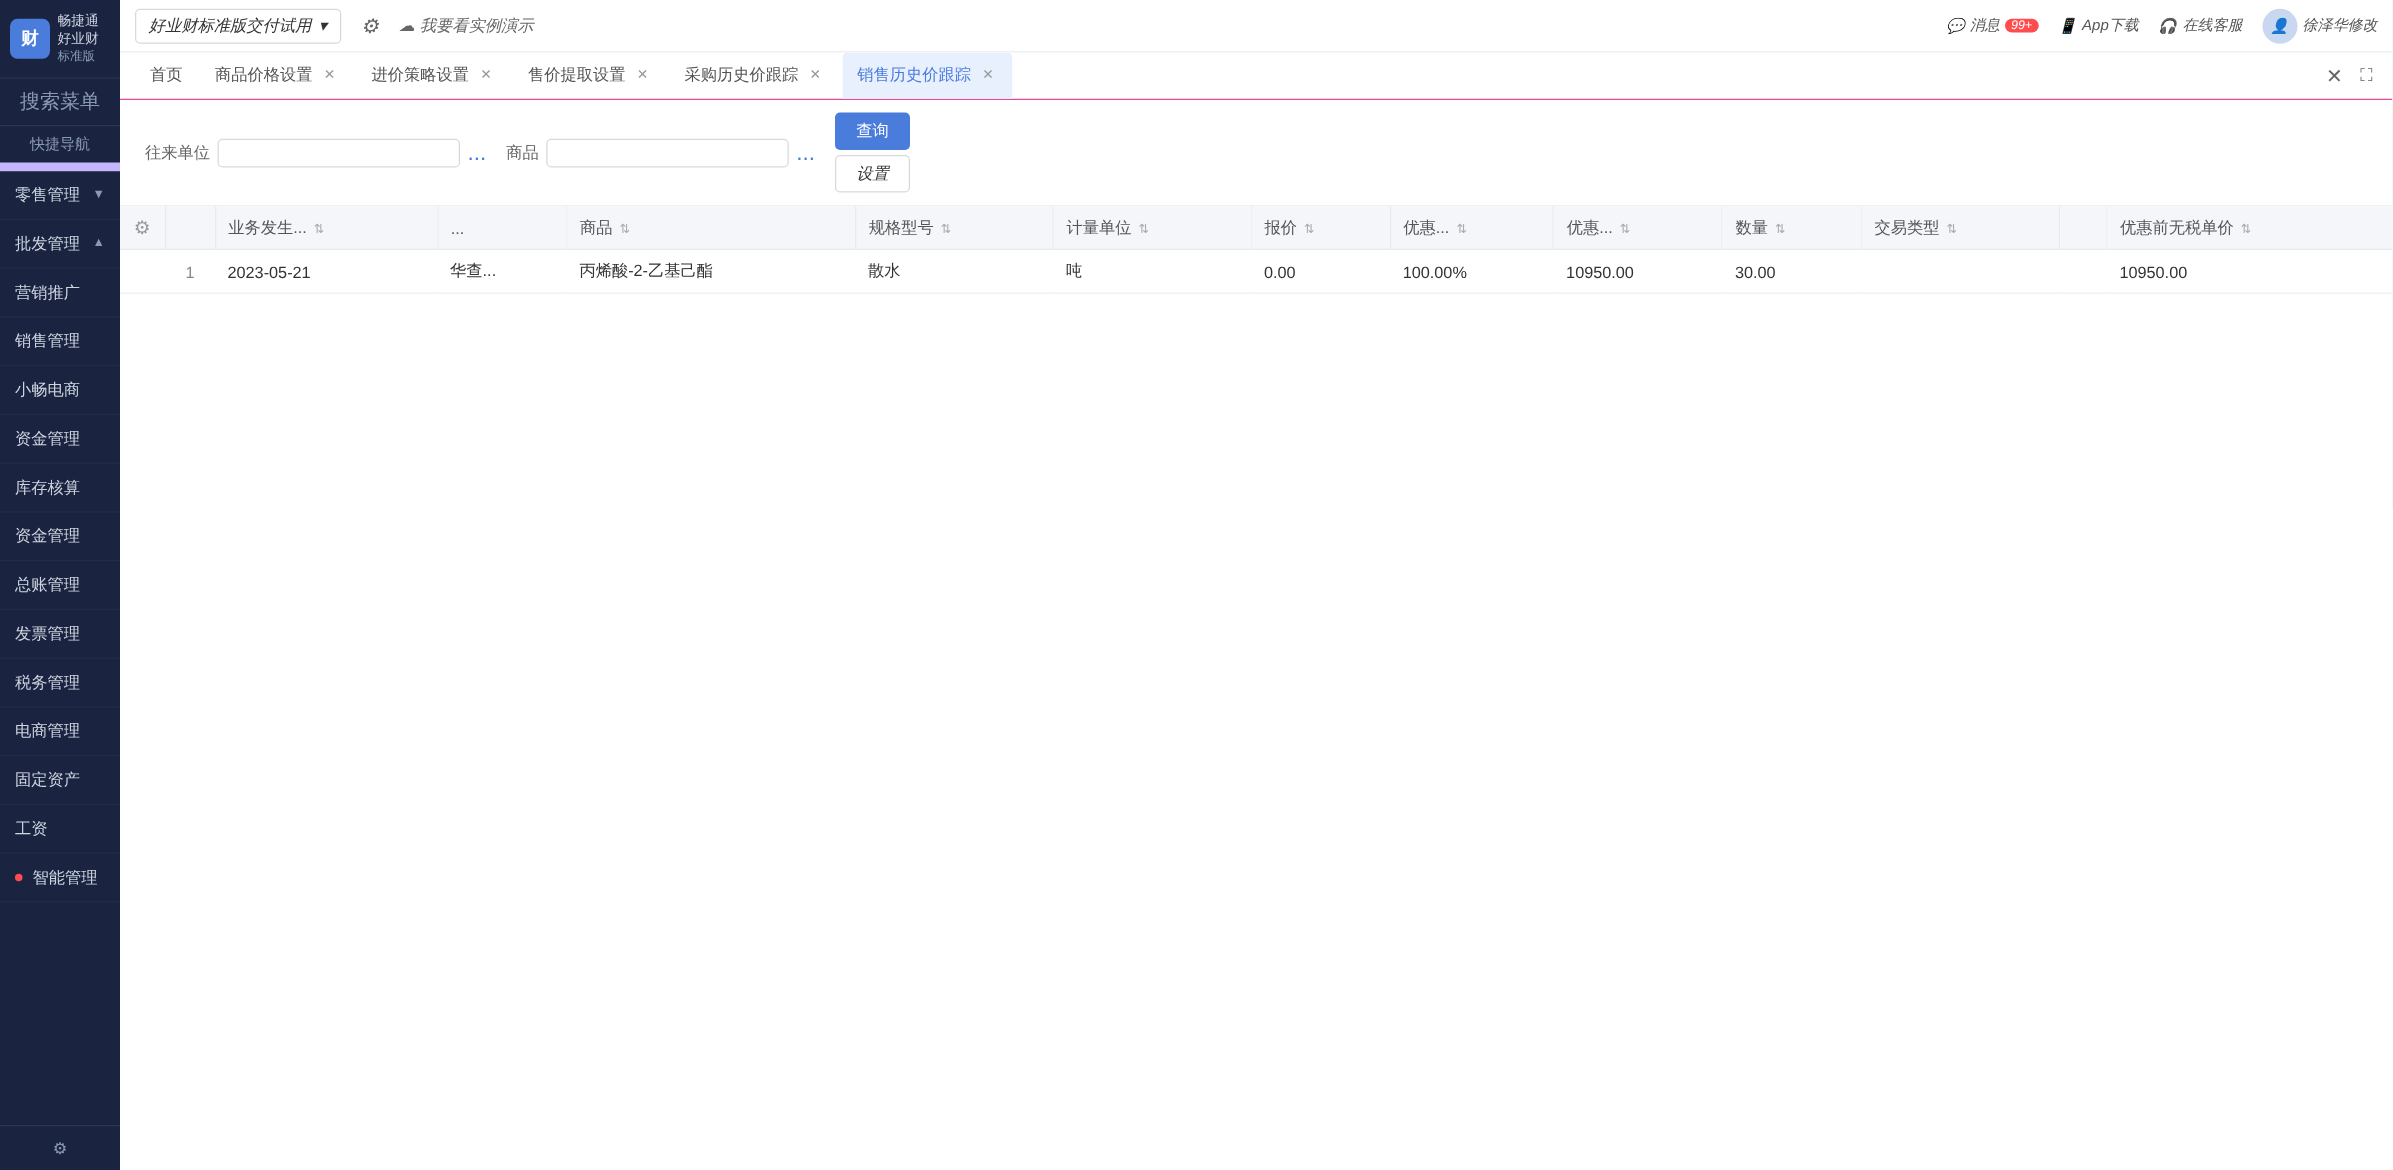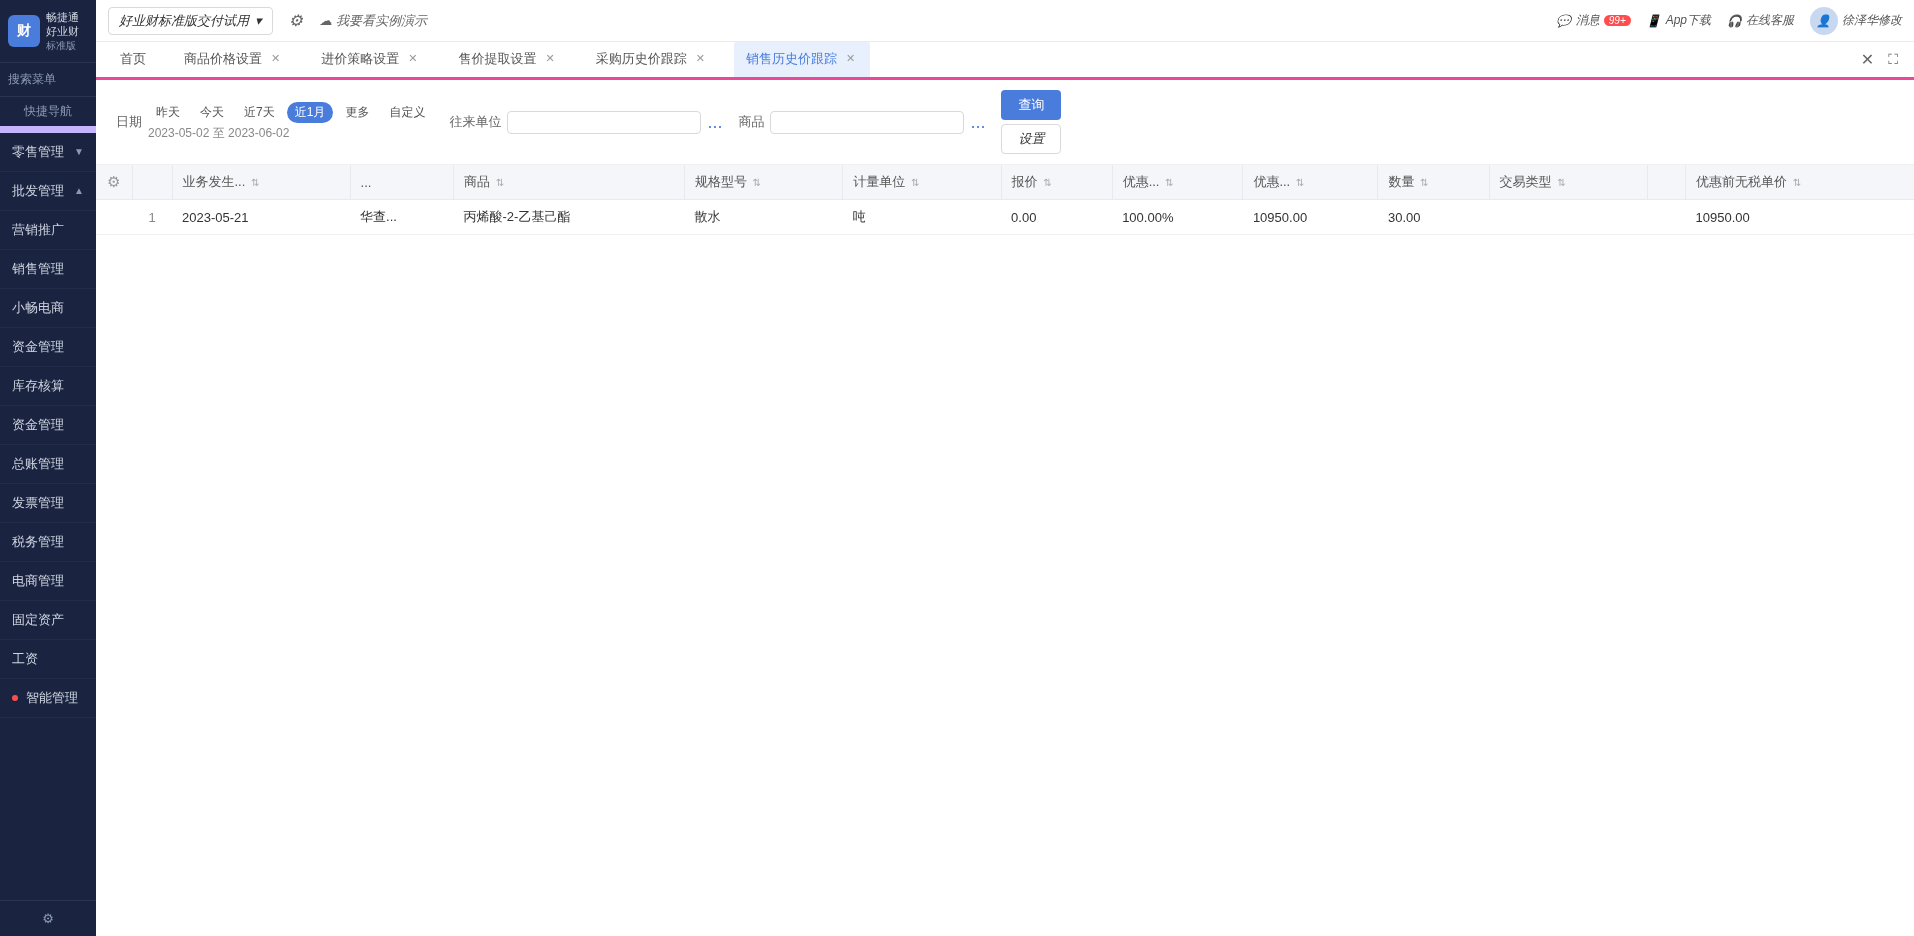--- a/index.html
+++ b/index.html
@@ -36,23 +36,24 @@
       font-size: 11px;
       color: #cdd5e0;
       line-height: 1.3;
     }
     .sidebar-logo-text .edition {
       font-size: 10px;
       color: #8a9ab5;
     }
     .sidebar-search {
       padding: 8px;
+      text-align: center;
       cursor: pointer;
       color: #8a9ab5;
-      font-size: 12px;
+      font-size: 16px;
       border-bottom: 1px solid #2a3550;
     }
     .sidebar-nav {
       padding: 4px 0;
       border-bottom: 7px solid #c4b5fd;
       text-align: center;
       cursor: pointer;
       color: #8a9ab5;
       font-size: 12px;
       padding: 6px 8px;
@@ -151,26 +152,26 @@
       width: 28px; height: 28px;
       border-radius: 50%;
       background: #c8d8f0;
       display: flex; align-items: center; justify-content: center;
       font-size: 12px; color: #4a7cdc;
     }
 
     
     .tabbar {
       background: #fff;
-      border-bottom: 3px solid #ec4899;
+      border-bottom: 1px solid #ec4899;
       display: flex;
       align-items: center;
       padding: 0 12px;
       height: 38px;
-      gap: 14px;
+      gap: 2px;
       overflow: hidden;
     }
     .tab-item {
       display: flex;
       align-items: center;
       gap: 6px;
       padding: 0 12px;
       height: 38px;
       cursor: pointer;
       font-size: 13px;
@@ -522,34 +523,20 @@
     <div class="tab-panel-actions">
       <span class="tab-panel-close-btn">✕</span>
       <span class="tab-panel-expand-btn">⛶</span>
     </div>
   </div>
 
   <div class="content">
 
 
     <div class="filter-bar">
-      <div class="filter-group">
-        <span class="filter-label">日期</span>
-        <div style="display:flex;flex-direction:column;">
-          <div class="date-options">
-            <span class="date-opt">昨天</span>
-            <span class="date-opt">今天</span>
-            <span class="date-opt">近7天</span>
-            <span class="date-opt active">近1月</span>
-            <span class="date-opt">更多</span>
-            <span class="date-opt">自定义</span>
-          </div>
-          <div class="date-range-text">2023-05-02 至 2023-06-02</div>
-        </div>
-      </div>
 
       <div class="filter-group">
         <span class="filter-label">往来单位</span>
         <div class="filter-input-wrap">
           <input type="text" style="">
         </div>
         <span class="filter-more-btn">...</span>
       </div>
 
       <div class="filter-group">

